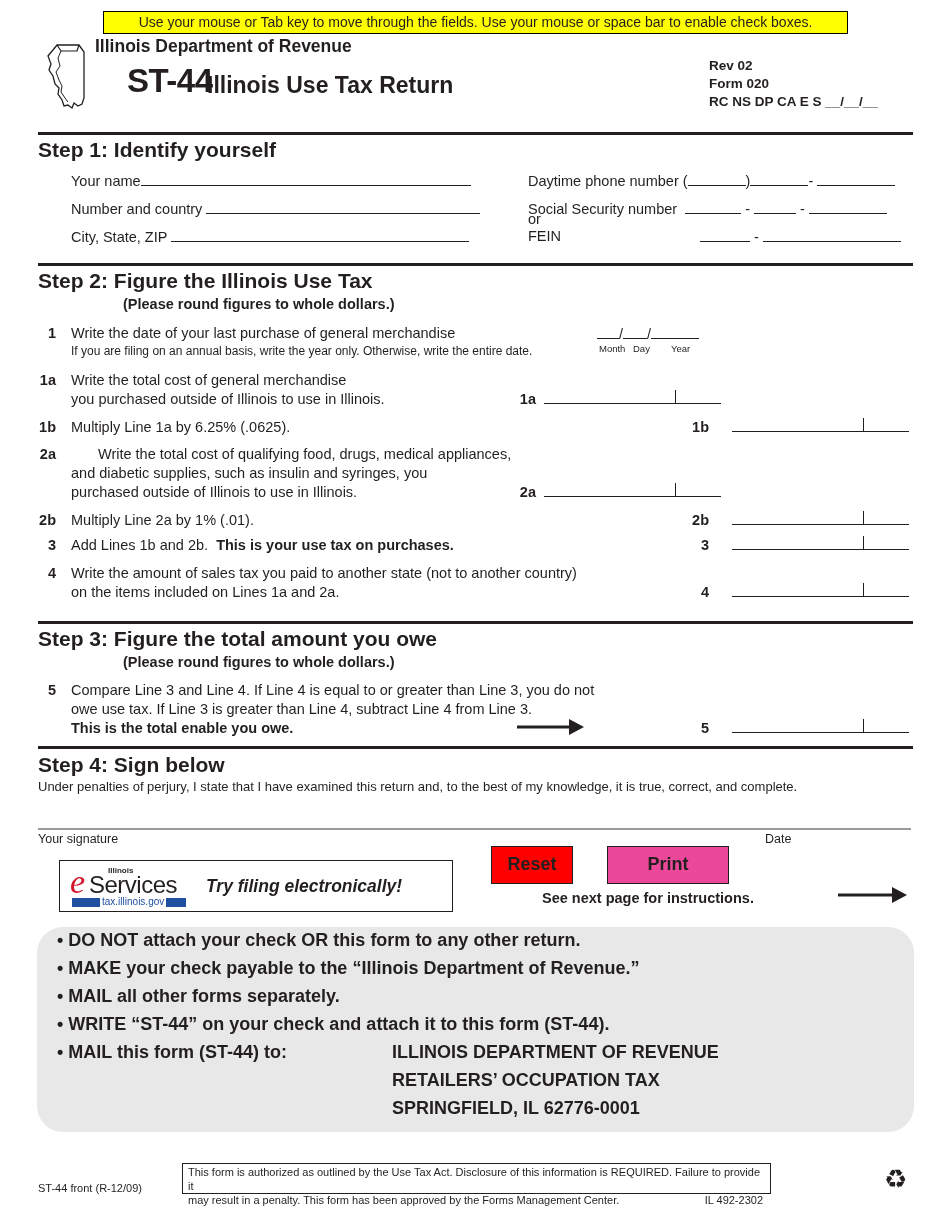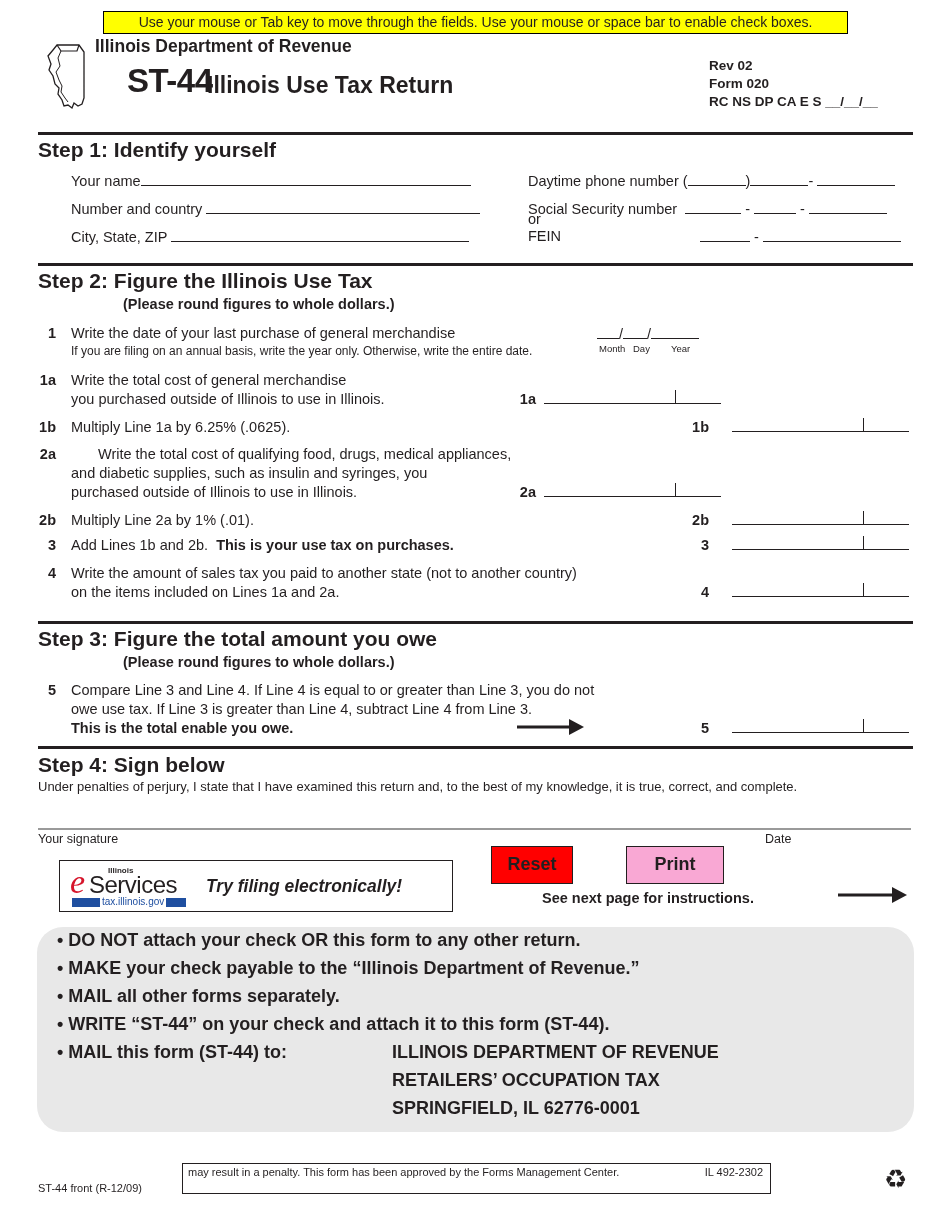--- a/index.html
+++ b/index.html
@@ -160,37 +160,38 @@
   <div class="abs" style="left:48px;top:5px;font-size:8px;font-weight:bold;">Illinois</div>
   <div class="abs" style="left:10px;top:2px;font-size:34px;font-style:italic;color:#d6152b;font-family:'Liberation Serif',serif;">e</div>
   <div class="abs" style="left:29px;top:10px;font-size:24px;color:#231f20;letter-spacing:-0.5px;">Services</div>
   <div class="abs" style="left:12px;top:37px;width:114px;height:9px;background:#1f4fa0;">
     <span class="abs" style="left:28px;top:-2px;background:#fff;color:#1f4fa0;font-size:10px;padding:0 2px;line-height:12px;">tax.illinois.gov</span>
   </div>
   <div class="abs" style="left:146px;top:15px;font-size:17.5px;font-weight:bold;font-style:italic;white-space:nowrap;">Try filing electronically!</div>
 </div>
 
 <div class="abs btn" style="left:491px;top:846px;width:82px;background:#ff0000;">Reset</div>
-<div class="abs btn" style="left:626px;top:846px;width:98px;background:#f9a8d4;">Print</div>
+<div class="abs btn" style="left:607px;top:846px;width:122px;background:#ec4899;">Print</div>
 <div class="abs" style="left:542px;top:890px;font-size:14.5px;font-weight:bold;text-align:right;">See next page for instructions.</div>
 <svg class="abs" style="left:838px;top:885px;width:70px;height:20px;" viewBox="0 0 70 20">
   <rect x="0" y="8.5" width="56" height="3" fill="#231f20"></rect>
     <polygon points="54,2 69,10 54,18" fill="#231f20"></polygon>
 </svg>
 
 <div class="abs mailbox"></div>
 <div class="abs mail" style="left:57px;top:930px;">• <span>DO NOT attach your check OR this form to any other return.</span></div>
 <div class="abs mail" style="left:57px;top:958px;">• <span>MAKE your check payable to the “Illinois Department of Revenue.”</span></div>
 <div class="abs mail" style="left:57px;top:986px;">• <span>MAIL all other forms separately.</span></div>
 <div class="abs mail" style="left:57px;top:1014px;">• <span>WRITE “ST-44” on your check and attach it to this form (ST-44).</span></div>
 <div class="abs mail" style="left:57px;top:1042px;">• <span>MAIL this form (ST-44) to:</span></div>
 <div class="abs mail" style="left:392px;top:1042px;">ILLINOIS DEPARTMENT OF REVENUE</div>
 <div class="abs mail" style="left:392px;top:1070px;">RETAILERS’ OCCUPATION TAX</div>
 <div class="abs mail" style="left:392px;top:1098px;">SPRINGFIELD, IL  62776-0001</div>
 
 <div class="abs" style="left:38px;top:1182px;font-size:11px;">ST-44 front (R-12/09)</div>
 <div class="abs footerbox">
+  <div>This form is authorized as outlined by the Use Tax Act. Disclosure of this information is REQUIRED. Failure to provide it</div>
   <div style="position:relative;">
     <span>may result in a penalty. This form has been approved by the Forms Management Center.</span>
     <span style="position:absolute;right:2px;top:0;">IL 492-2302</span>
   </div>
 </div>
 <div class="abs" style="left:884px;top:1166px;font-size:26px;line-height:26px;">♻</div>
 
 </body></html>

